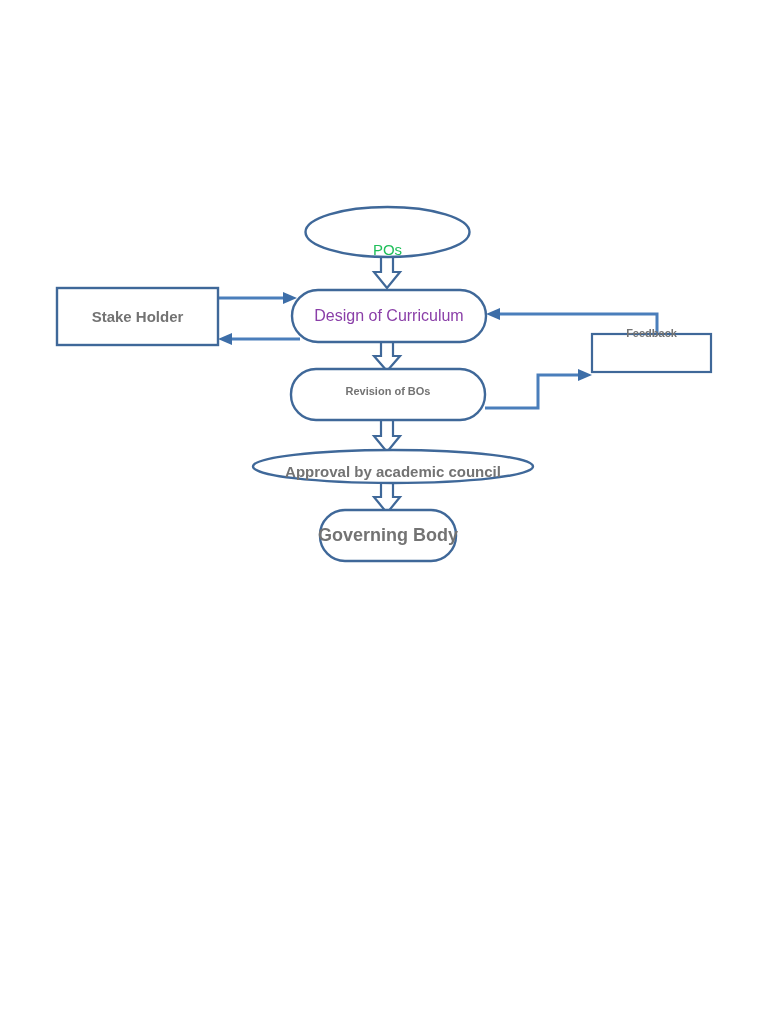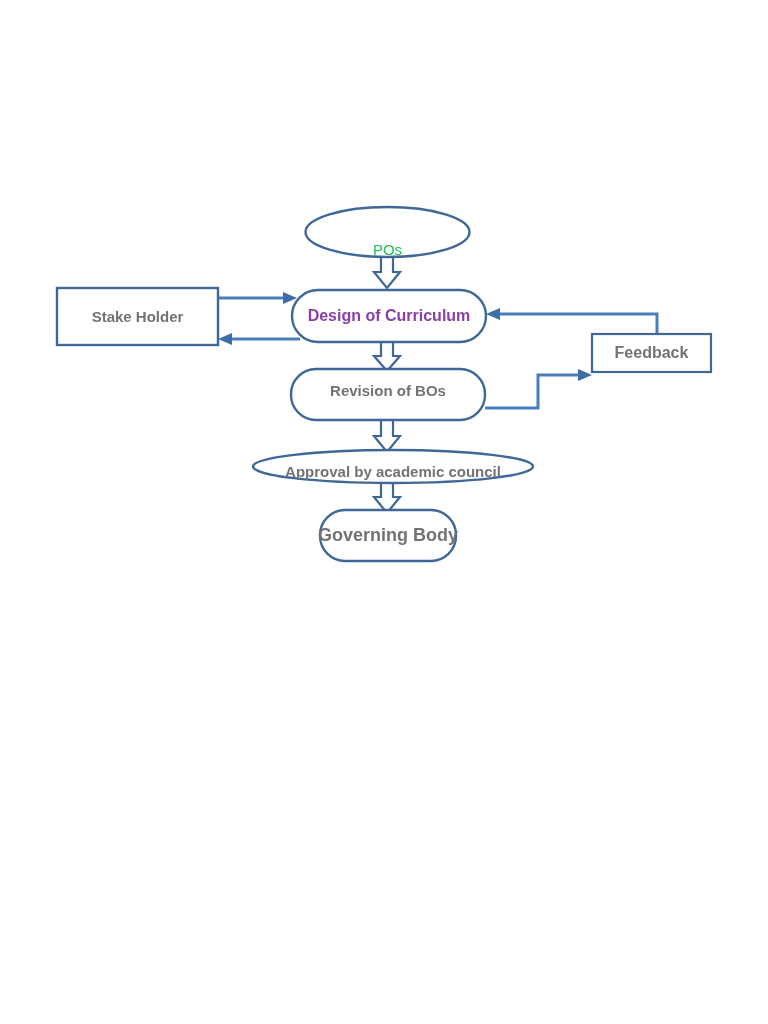--- a/index.html
+++ b/index.html
@@ -93,23 +93,23 @@
 
     <ellipse cx="393" cy="466.5" rx="140" ry="16.5" fill="#ffffff" stroke="#3f6899" stroke-width="2.4"></ellipse>
 
     <rect x="320" y="510" width="136" height="51" rx="25" ry="25" fill="#ffffff" stroke="#3f6899" stroke-width="2.4"></rect>
   </svg>
 
   <div class="node-label lbl-pos" style="left:305px; top:207px; width:165px; height:50px;margin-top:18px;">POs</div>
 
   <div class="node-label lbl-red" style="left:57px; top:288px; width:161px; height:57px; font-size:15px;">Stake Holder</div>
 
-  <div class="node-label lbl-design" style="left:292px; top:290px; width:194px; height:52px;font-weight:bold;">Design of Curriculum</div>
+  <div class="node-label lbl-design" style="left:292px; top:290px; width:194px; height:52px;">Design of Curriculum</div>
 
-  <div class="node-label lbl-red" style="left:592px; top:334px; width:119px; height:38px; font-size:16px;">Feedback</div>
+  <div class="node-label lbl-red" style="left:592px; top:314px; width:119px; height:38px; font-size:11px;">Feedback</div>
 
-  <div class="node-label lbl-red" style="left:291px; top:369px; width:194px; height:44px; font-size:15px;">Revision of BOs</div>
+  <div class="node-label lbl-red" style="left:291px; top:369px; width:194px; height:44px; font-size:11px;">Revision of BOs</div>
 
   <div class="node-label lbl-red" style="left:253px; top:450px; width:280px; height:44px; font-size:15px;">Approval by academic council</div>
 
   <div class="node-label lbl-red" style="left:320px; top:510px; width:136px; height:51px; font-size:18px;">Governing Body</div>
 
 </div>
 
 </body></html>

